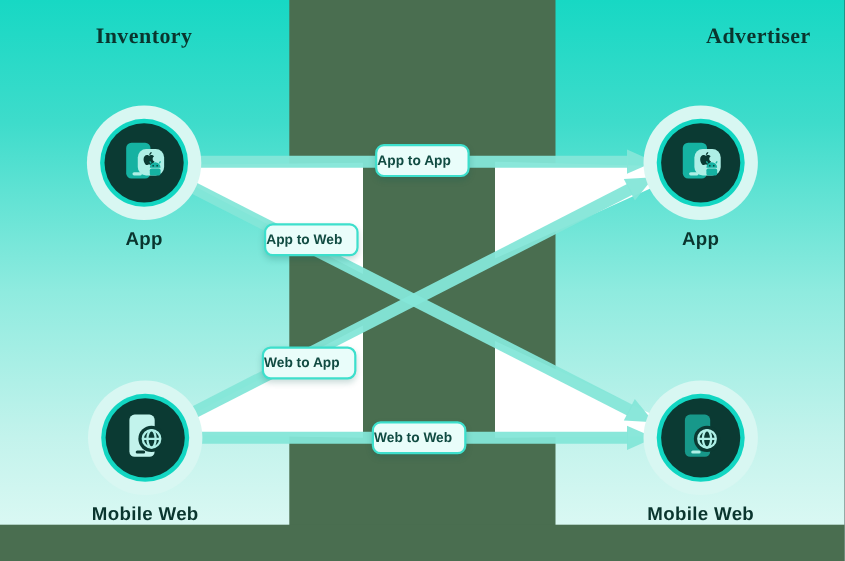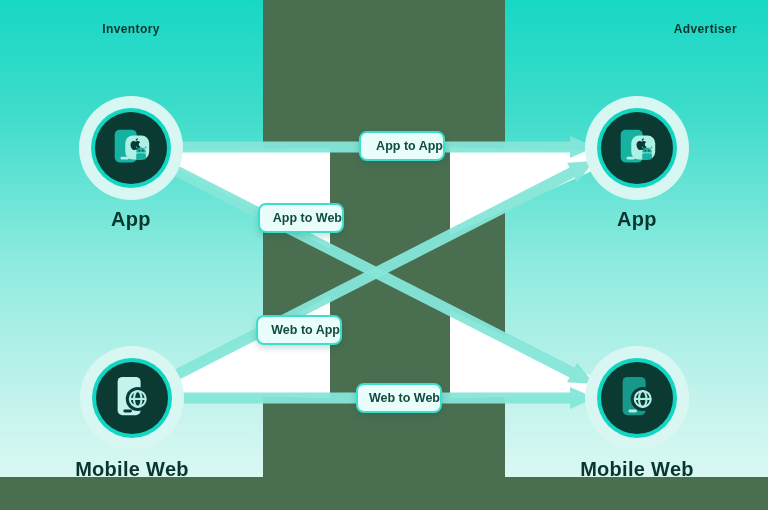--- a/index.html
+++ b/index.html
@@ -6,46 +6,46 @@
   .stage{
     position:relative;width:768px;height:510px;overflow:hidden;
     font-family:"Liberation Sans","DejaVu Sans",sans-serif;
     background:linear-gradient(180deg,var(--bg-top) 0%, #3edccb 22%, #8febdf 52%, #c3f3ec 78%, var(--bg-bottom) 96%);
   }
   
   .band{position:absolute;left:263px;top:0;width:242px;height:510px;background:var(--overlay-band);z-index:2;}
   .bottombar{position:absolute;left:0;top:477px;width:768px;height:33px;background:var(--overlay-band);z-index:2;}
 
   .hdr{position:absolute;z-index:6;width:200px;text-align:center;top:22px;
-       font-size:12px;font-weight:800;letter-spacing:.4px;color:var(--text-dark);}
+       font-size:20px;font-weight:800;letter-spacing:.4px;color:var(--text-dark);font-family:Liberation Serif, serif;}
   .hdr-left{left:31px;} .hdr-right{left:537px;text-align:right;}
 
   svg.wires{position:absolute;left:0;top:0;z-index:3;}
   .wire{stroke:var(--arrow);stroke-opacity:.95;stroke-width:11;fill:none;}
   .ah{fill:var(--arrow);fill-opacity:.95;}
   .beam{fill:#ffffff;}
 
   .node{position:absolute;width:104px;height:104px;z-index:4;}
   .n-outer{position:absolute;inset:0;border-radius:50%;background:var(--ring-pale);}
   .n-ring{position:absolute;inset:12px;border-radius:50%;background:var(--accent-teal);}
   .n-dark{position:absolute;inset:16px;border-radius:50%;background:var(--dark-circle);}
   .n-icon{position:absolute;left:29px;top:29px;width:46px;height:46px;}
   .n-label{position:absolute;left:-48px;top:112px;width:200px;text-align:center;
-           font-size:20px;font-weight:800;letter-spacing:.3px;color:var(--text-dark);}
+           font-size:17px;font-weight:800;letter-spacing:.3px;color:var(--text-dark);}
 
   .ic-dark{fill:var(--dark-circle);}
   .ic-mid{fill:var(--teal-mid);}
   .ic-light{fill:var(--icon-light);}
   .g-line{stroke:var(--icon-light);stroke-width:2.2;fill:none;}
 
   .pill{position:absolute;z-index:5;width:86px;height:30px;box-sizing:border-box;
-        display:flex;align-items:center;justify-content:flex-end;
+        display:flex;align-items:center;justify-content:flex-start;
         background:var(--pill-bg);border:2px solid var(--pill-border);border-radius:8px;
         box-shadow:0 3px 6px rgba(10,90,80,.22);
-        font-size:12.5px;font-weight:700;color:var(--pill-text);white-space:nowrap;margin-left:18px;}
+        font-size:12.5px;font-weight:700;color:var(--pill-text);white-space:nowrap;}
 </style>
 </head>
 <body>
 
 <div class="stage">
 
   <div class="band"></div>
   <div class="bottombar"></div>
 
   <div class="hdr hdr-left">Inventory</div>

